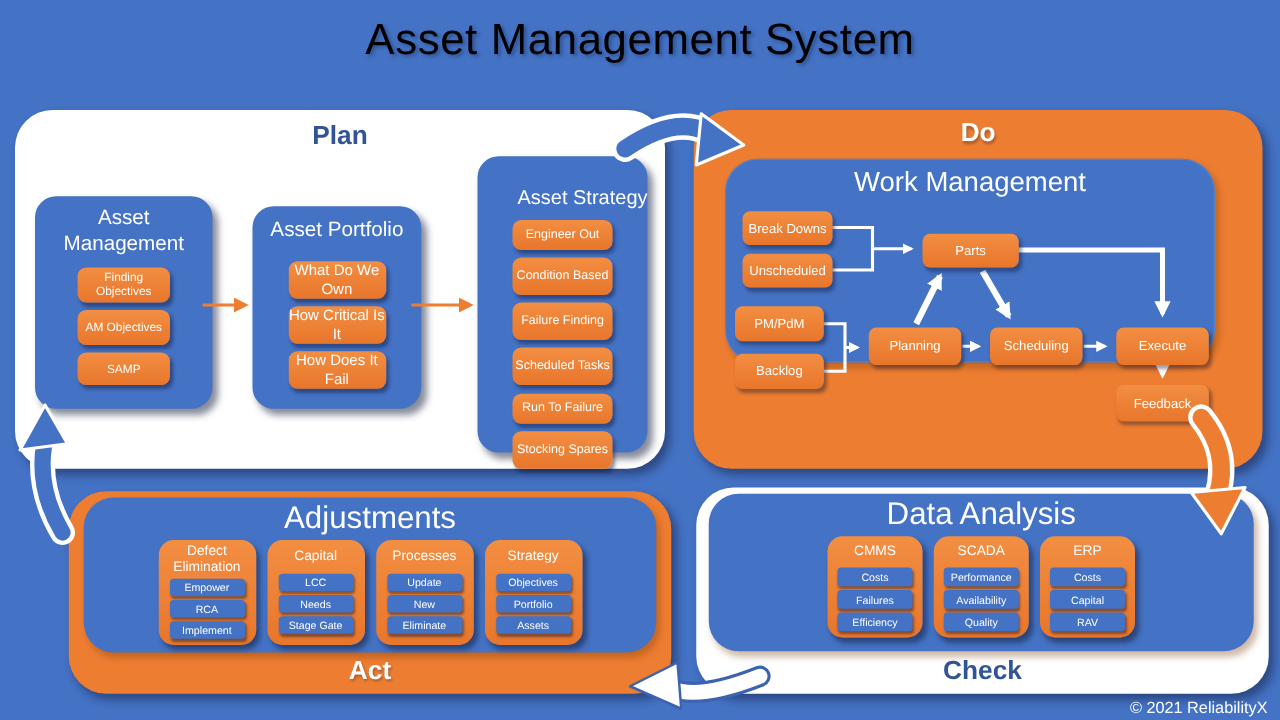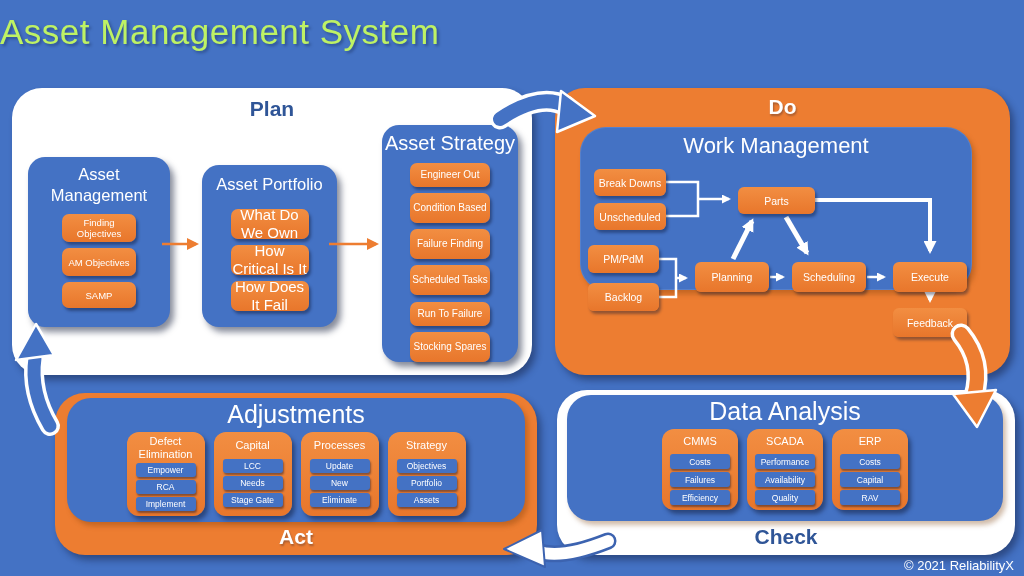--- a/index.html
+++ b/index.html
@@ -3,22 +3,22 @@
 <meta charset="utf-8">
 <style>
   html,body{margin:0;padding:0;background:#2e4a86;}
   .stage{
     position:relative;width:1024px;height:576px;overflow:hidden;
     background:#4472C4;font-family:"Liberation Sans",sans-serif;
     -webkit-font-smoothing:antialiased;
   }
   
   .page-title{
-    position:absolute;top:12px;left:0;width:100%;text-align:left;
-    color:#bef264;font-size:35px;font-weight:400;letter-spacing:.5px;
+    position:absolute;top:12px;left:0;width:100%;text-align:center;
+    color:#000000;font-size:35px;font-weight:400;letter-spacing:.5px;
     text-shadow:2px 2px 3px rgba(10,20,50,.35);
   }
   
   .panel{position:absolute;border-radius:30px;box-shadow:4px 5px 7px rgba(15,25,55,.45);}
   .panel.plan{left:12px;top:88px;width:520px;height:287px;background:#fff;}
   .panel.pdo {left:555px;top:88px;width:455px;height:287px;background:#ED7D31;}
   .panel.act {left:55px;top:393px;width:482px;height:162px;background:#ED7D31;}
   .panel.check{left:557px;top:390px;width:458px;height:165px;background:#fff;}
   .sec-label{position:absolute;left:0;width:100%;text-align:center;font-weight:bold;font-size:21px;}
   .lbl-blue{color:#2F5597;} .lbl-white{color:#fff;text-shadow:1px 2px 2px rgba(10,20,50,.3);}
@@ -33,24 +33,24 @@
   .obox{
     background:linear-gradient(180deg,#F28E42,#E8762B);
     border-radius:7px;margin:6px auto 0;color:#fff;
     display:flex;align-items:center;justify-content:center;
     line-height:1.2;box-shadow:2px 3px 3px rgba(15,25,55,.45);
   }
   .bluebox.am{left:16px;top:69px;width:142px;height:170px;}
   .bluebox.am .obox{width:74px;font-size:9.5px;}
   .bluebox.am .obox.h2{height:28px;} .bluebox.am .obox.h1{height:26px;}
   .bluebox.ap{left:190px;top:77px;width:135px;height:162px;}
-  .bluebox.ap .obox{width:78px;height:30px;font-size:15px;}
+  .bluebox.ap .obox{width:78px;height:30px;font-size:12px;}
   .bluebox.ap .bt{padding-top:9px;}
   .bluebox.as{left:370px;top:37px;width:136px;height:237px;}
-  .bluebox.as .bt{font-size:20px;padding-top:6px;}
+  .bluebox.as .bt{font-size:16px;padding-top:24px;text-align:right;}
   .bluebox.as .obox{width:80px;font-size:10px;}
   .bluebox.as .obox.h2{height:30px;margin-top:6px;}
   .bluebox.as .obox.h1{height:24px;margin-top:7px;}
   
   .wm{
     position:absolute;left:580px;top:127px;width:392px;height:163px;
     background:#4472C4;border-radius:26px;box-shadow:inset 0 0 0 1px rgba(255,255,255,.1), 3px 4px 5px rgba(120,60,10,.35);
   }
   .wm-title{position:absolute;top:6px;left:0;width:100%;text-align:center;color:#fff;font-size:22px;}
   .wbox{

